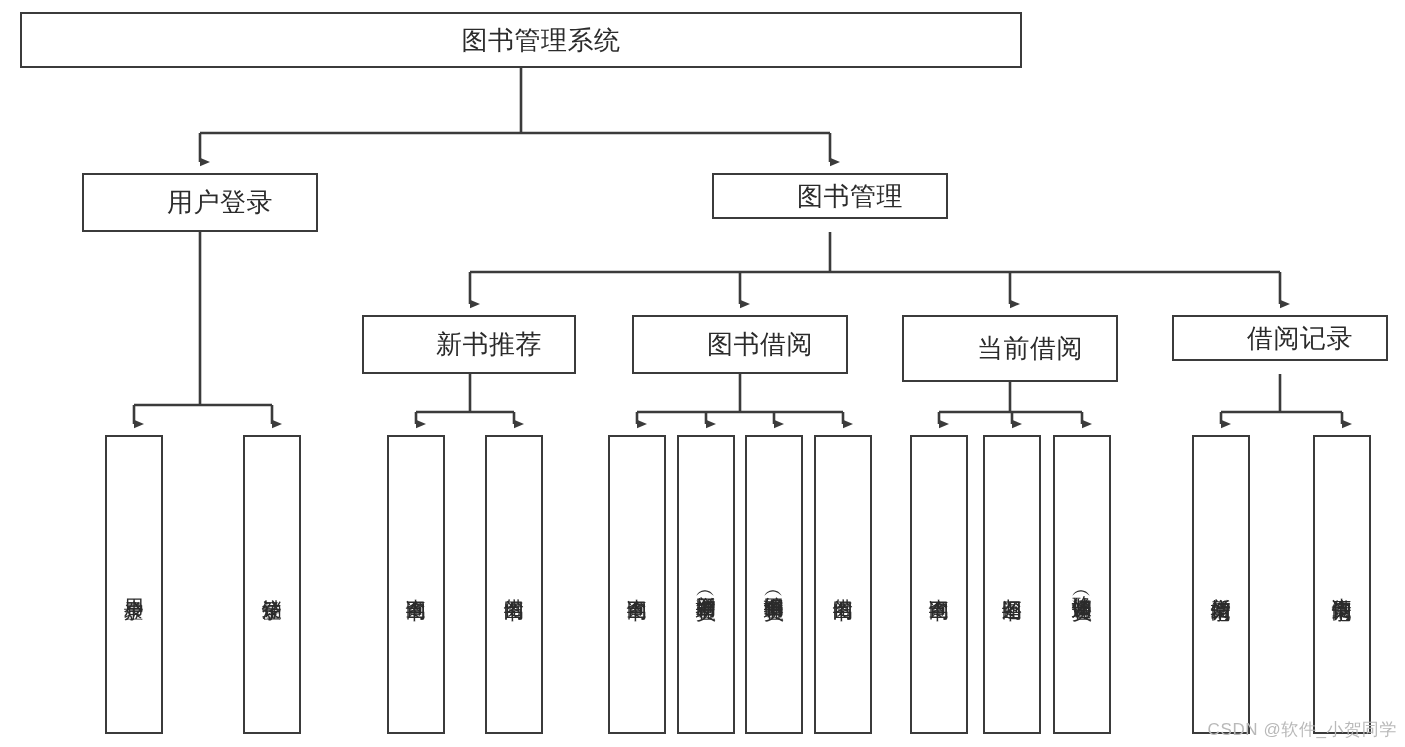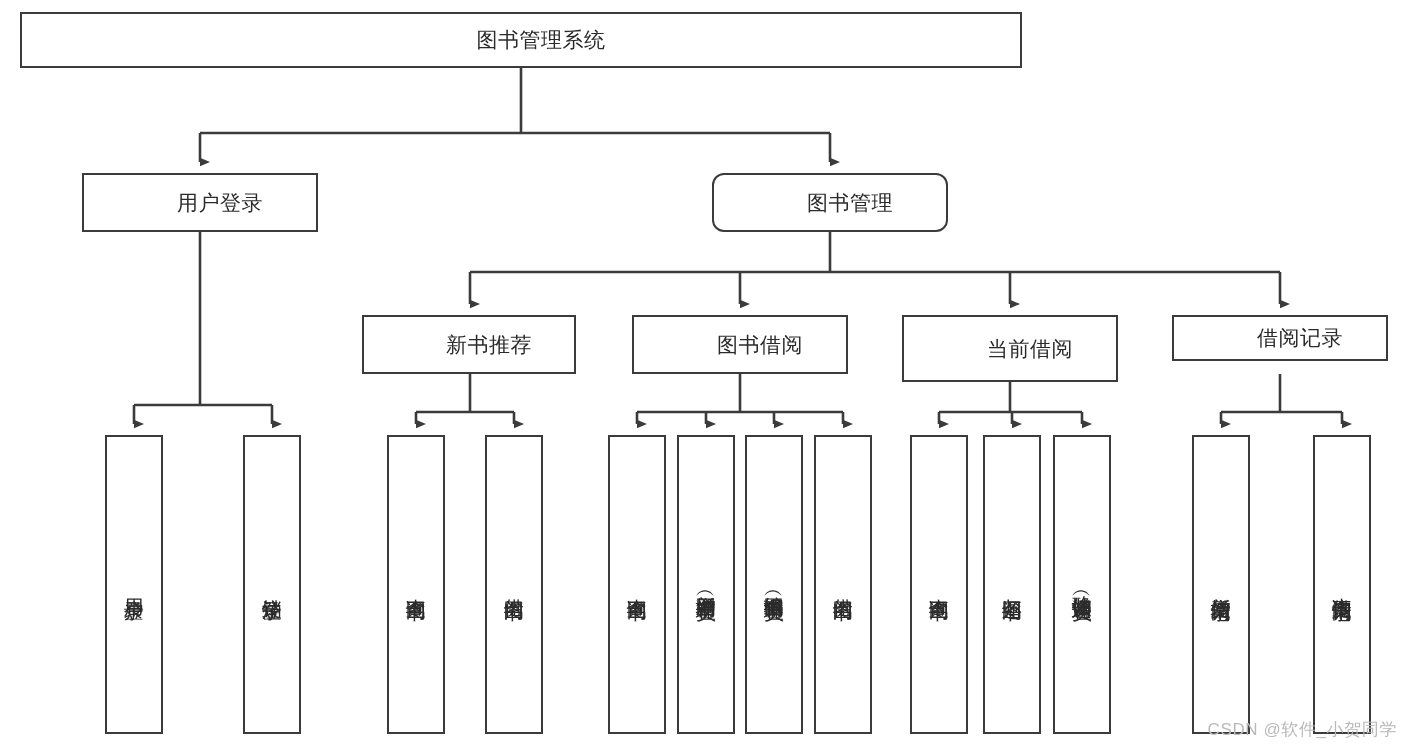--- a/index.html
+++ b/index.html
@@ -31,21 +31,21 @@
     box-sizing: border-box;
     background: #ffffff;
     border: 2px solid #3b3b3b;
     display: flex;
     align-items: center;
     justify-content: center;
     color: #2b2b2b;
     z-index: 2;
   }
   .node-h {
-    font-size: 21px;
+    font-size: 26px;
     line-height: 1.1;
     letter-spacing: 0.5px;
     white-space: nowrap;
     padding-left: 40px;
   }
   .node-v {
     font-size: 20px;
     line-height: 1.22;
     writing-mode: vertical-rl;
     text-orientation: upright;
@@ -121,21 +121,21 @@
       </g>
   </svg>
 
   <div class="node node-h" style="left: 20px; top: 12px; width: 1002px; height: 56px;">
     <span>图书管理系统</span>
   </div>
 
   <div class="node node-h" style="left: 82px; top: 173px; width: 236px; height: 59px;">
     <span>用户登录</span>
   </div>
-  <div class="node node-h" style="left: 712px; top: 173px; width: 236px; height: 59px; border-radius: 12px;">
+  <div class="node node-h" style="left: 712px; top: 173px; width: 236px; height: 46px;">
     <span>图书管理</span>
   </div>
 
   <div class="node node-h" style="left: 362px; top: 315px; width: 214px; height: 59px;">
     <span>新书推荐</span>
   </div>
   <div class="node node-h" style="left: 632px; top: 315px; width: 216px; height: 59px;">
     <span>图书借阅</span>
   </div>
   <div class="node node-h" style="left: 902px; top: 315px; width: 216px; height: 67px;">

